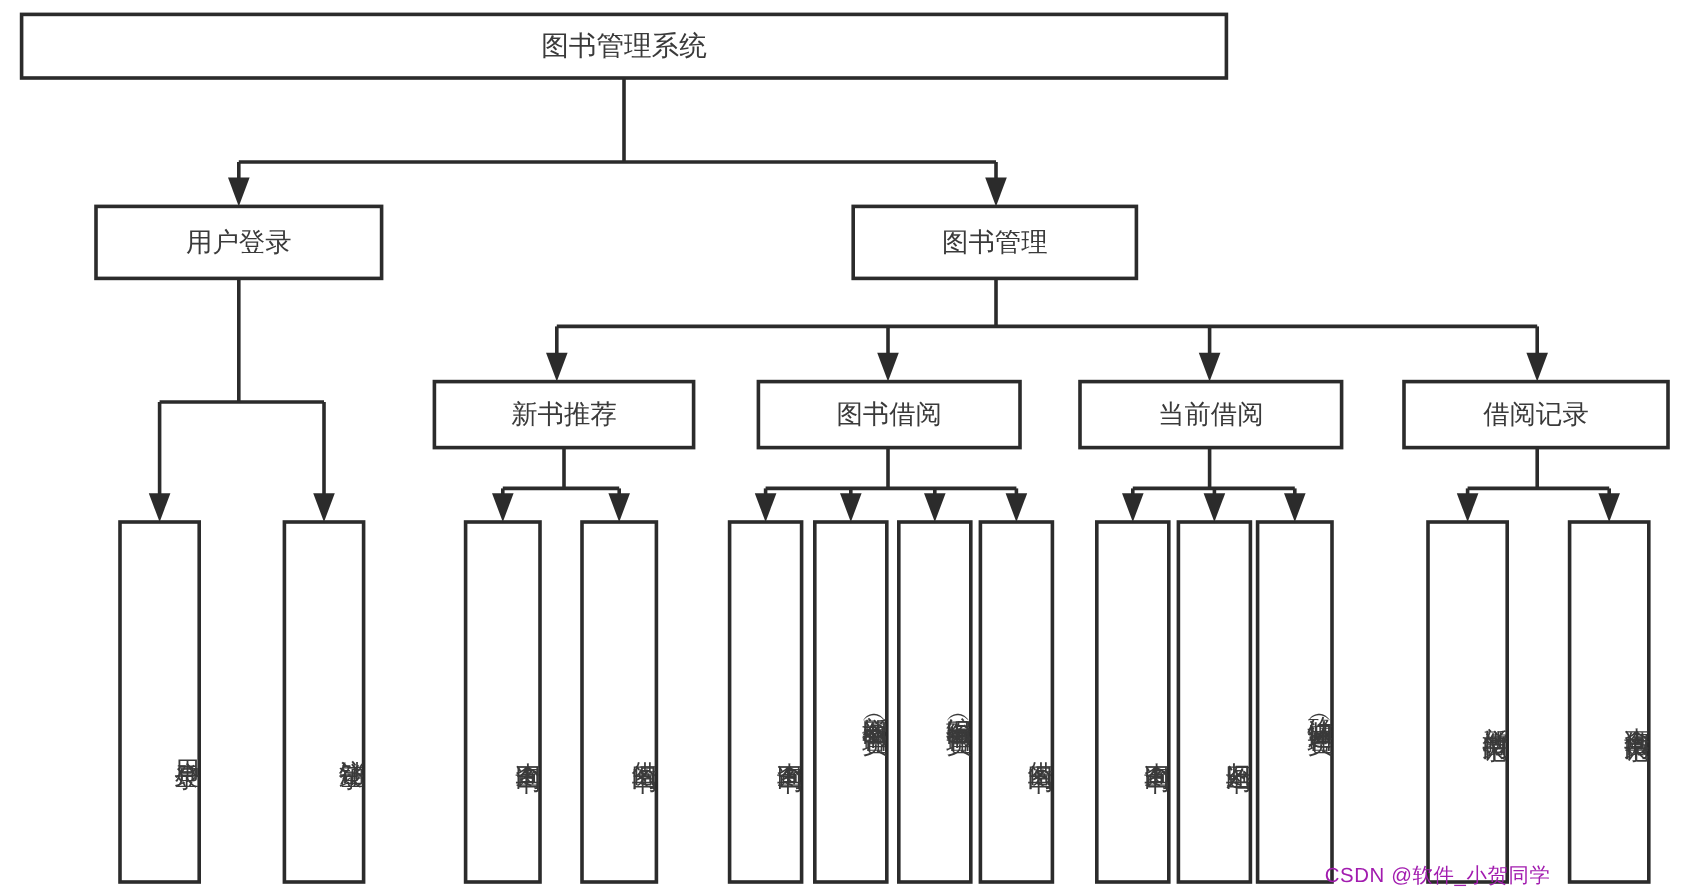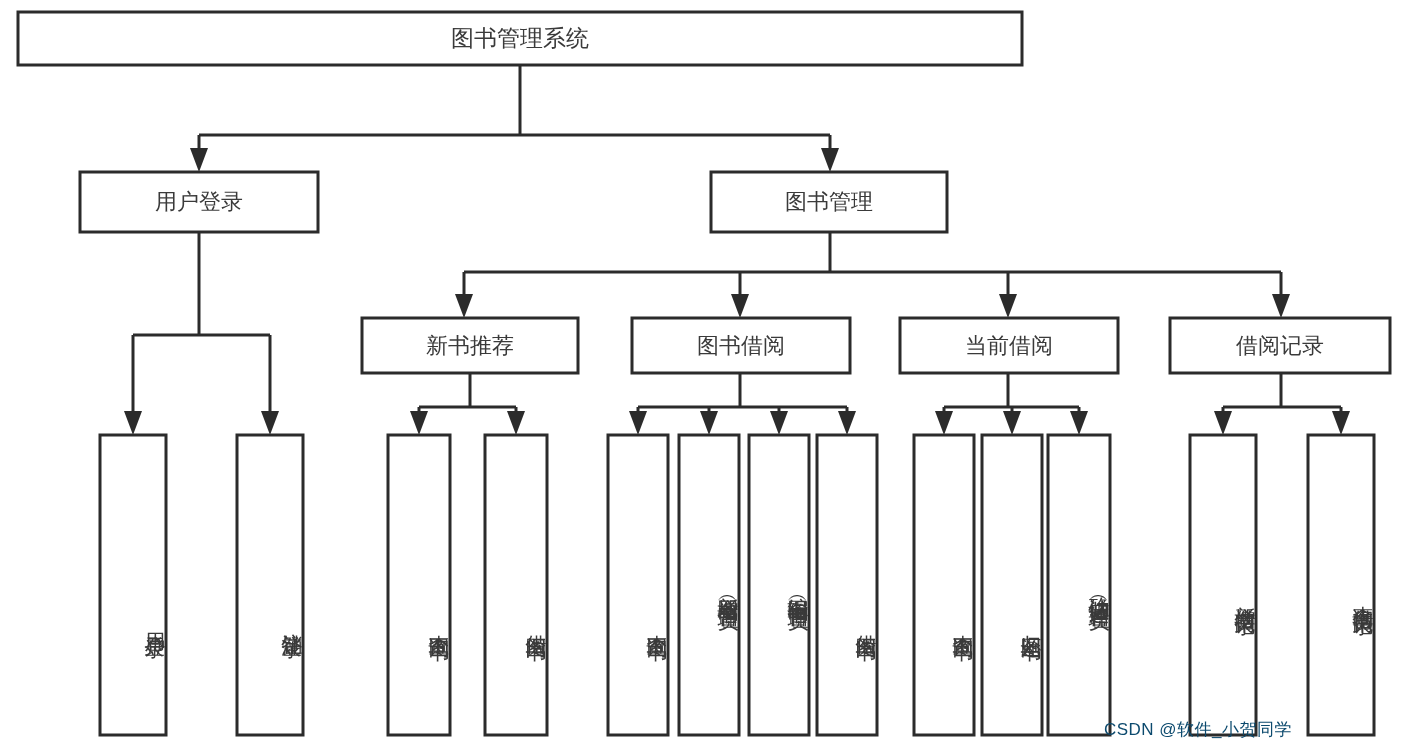--- a/index.html
+++ b/index.html
@@ -70,21 +70,21 @@
     align-items: flex-start;
     justify-content: center;
     pointer-events: none;
   }
   .watermark {
     position: absolute;
     right: 8px;
     bottom: 6px;
     font-family: "Liberation Sans", "DejaVu Sans", sans-serif;
     font-size: 17px;
-    color: #0c4a6e;
+    color: #a21caf;
     letter-spacing: 0.5px;
     white-space: nowrap;
   }
 </style>
 </head>
 <body>
 
 <div id="diagram-root">
 
   <svg class="diagram-canvas" viewBox="0 0 1405 747" xmlns="http://www.w3.org/2000/svg">

